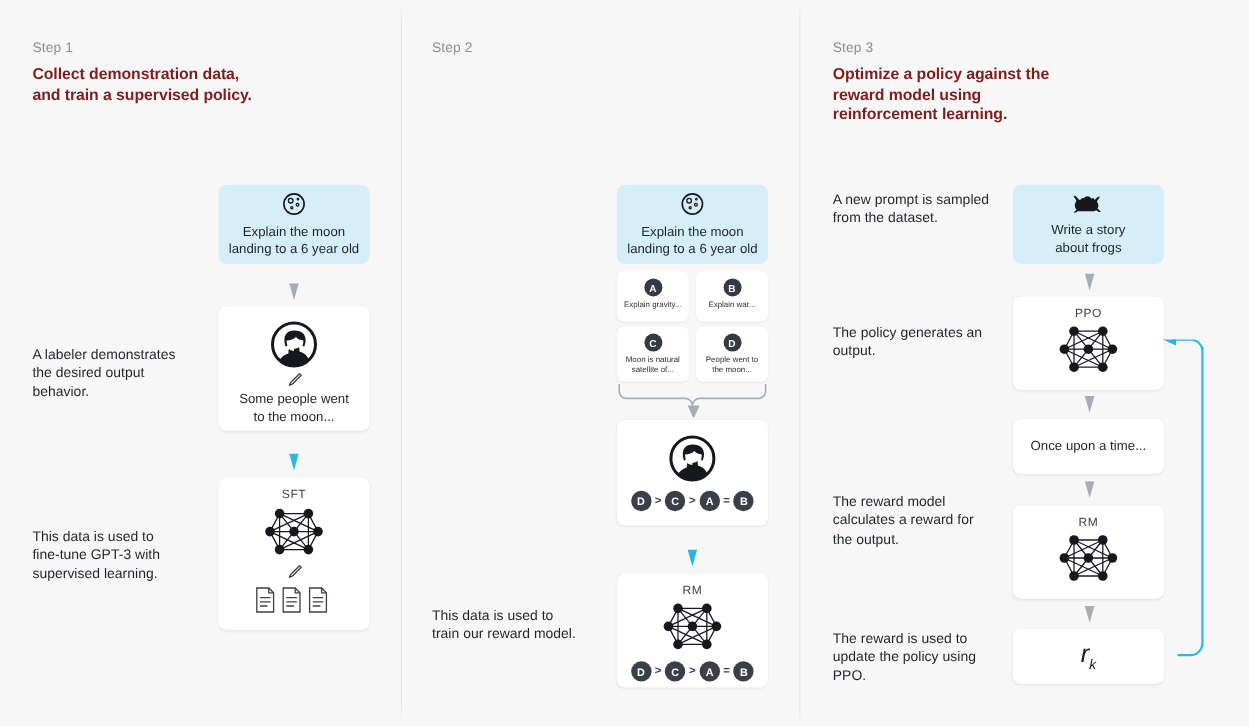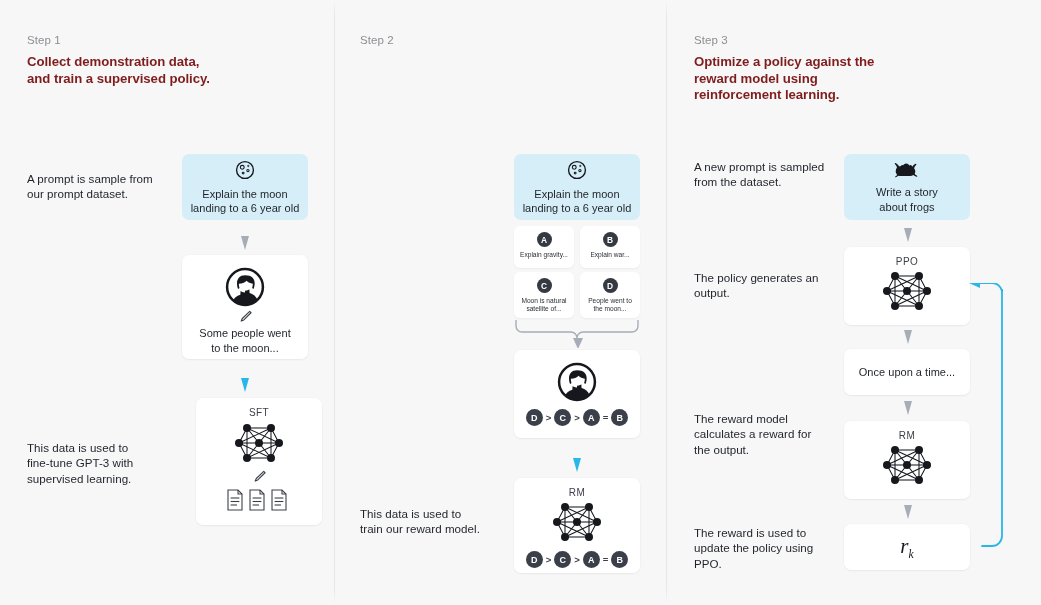--- a/index.html
+++ b/index.html
@@ -70,42 +70,43 @@
   .rank-badge {
     width: 17px; height: 17px; border-radius: 50%;
     background: #3a3f49; color: #fff;
     font-size: 9px; font-weight: bold;
     display: flex; align-items: center; justify-content: center;
   }
   .rank-op { font-size: 9.5px; color: #3a3f49; font-weight: bold; }
 
   
   .arrow { position: absolute; }
-  .rk { font-family: Liberation Serif, serif; font-style: italic;
+  .rk { font-family: Liberation Sans, sans-serif; font-style: italic;
         font-size: 21px; color: #16181d; }
   .rk sub { font-size: 11.5px; font-style: italic; }
 
   svg { display: block; }
 </style>
 </head>
 <body>
 
 <div id="root">
 
   <div class="col-divider" style="left:334px"></div>
   <div class="col-divider" style="left:666px"></div>
 
   <div class="column" style="left:0;width:334px">
 
     <div class="step-label" style="left:27px;top:34px">Step 1</div>
     <div class="step-title" style="left:27px;top:54px;width:230px;white-space:pre-line">Collect demonstration data,
 and train a supervised policy.</div>
 
-    <div class="caption" style="left:27px;top:171px;width:160px;white-space:pre-line">A prompt is sample from
-our prompt dataset.</div>
+    <div class="caption" style="left:27px;top:288px;width:160px;white-space:pre-line">A labeler demonstrates
+the desired output
+behavior.</div>
     <div class="caption" style="left:27px;top:440px;width:160px;white-space:pre-line">This data is used to
 fine-tune GPT-3 with
 supervised learning.</div>
 
     <div class="card prompt" style="left:182px;top:154px;width:126px;height:66px;justify-content:center">
       <span style="margin-bottom:6px">
         <svg width="22" height="22" viewBox="0 0 24 24">
           <circle cx="12" cy="12" r="9.2" fill="none" stroke="#16181d" stroke-width="1.5"></circle>
           <circle cx="9" cy="9" r="2.1" fill="none" stroke="#16181d" stroke-width="1.2"></circle>
           <circle cx="15.2" cy="12.6" r="1.25" fill="none" stroke="#16181d" stroke-width="1.1"></circle>
@@ -139,21 +140,21 @@
       <div class="card-text" style="white-space:pre-line;margin-top:2px">Some people went
 to the moon...</div>
     </div>
 
     <div class="arrow" style="left:238px;top:378px">
       <svg width="14" height="16">
           <polygon points="3,0 11,0 7,14" fill="#29b6e8"></polygon>
         </svg>
     </div>
 
-    <div class="card" style="left:196px;top:398px;width:126px;height:127px;padding-top:9px">
+    <div class="card" style="left:182px;top:398px;width:126px;height:127px;padding-top:9px">
       <div class="net-label">SFT</div>
       <span style="margin-top:2px">
         <svg width="52" height="46" viewBox="0 0 52 46">
           <g stroke="#16181d" stroke-width="1.05">
             <line x1="14" y1="8" x2="38" y2="8"></line>
             <line x1="14" y1="8" x2="6" y2="23"></line>
               <line x1="14" y1="8" x2="26" y2="23"></line>
               <line x1="14" y1="8" x2="46" y2="23"></line>
             <line x1="38" y1="8" x2="6" y2="23"></line>
               <line x1="38" y1="8" x2="26" y2="23"></line>

